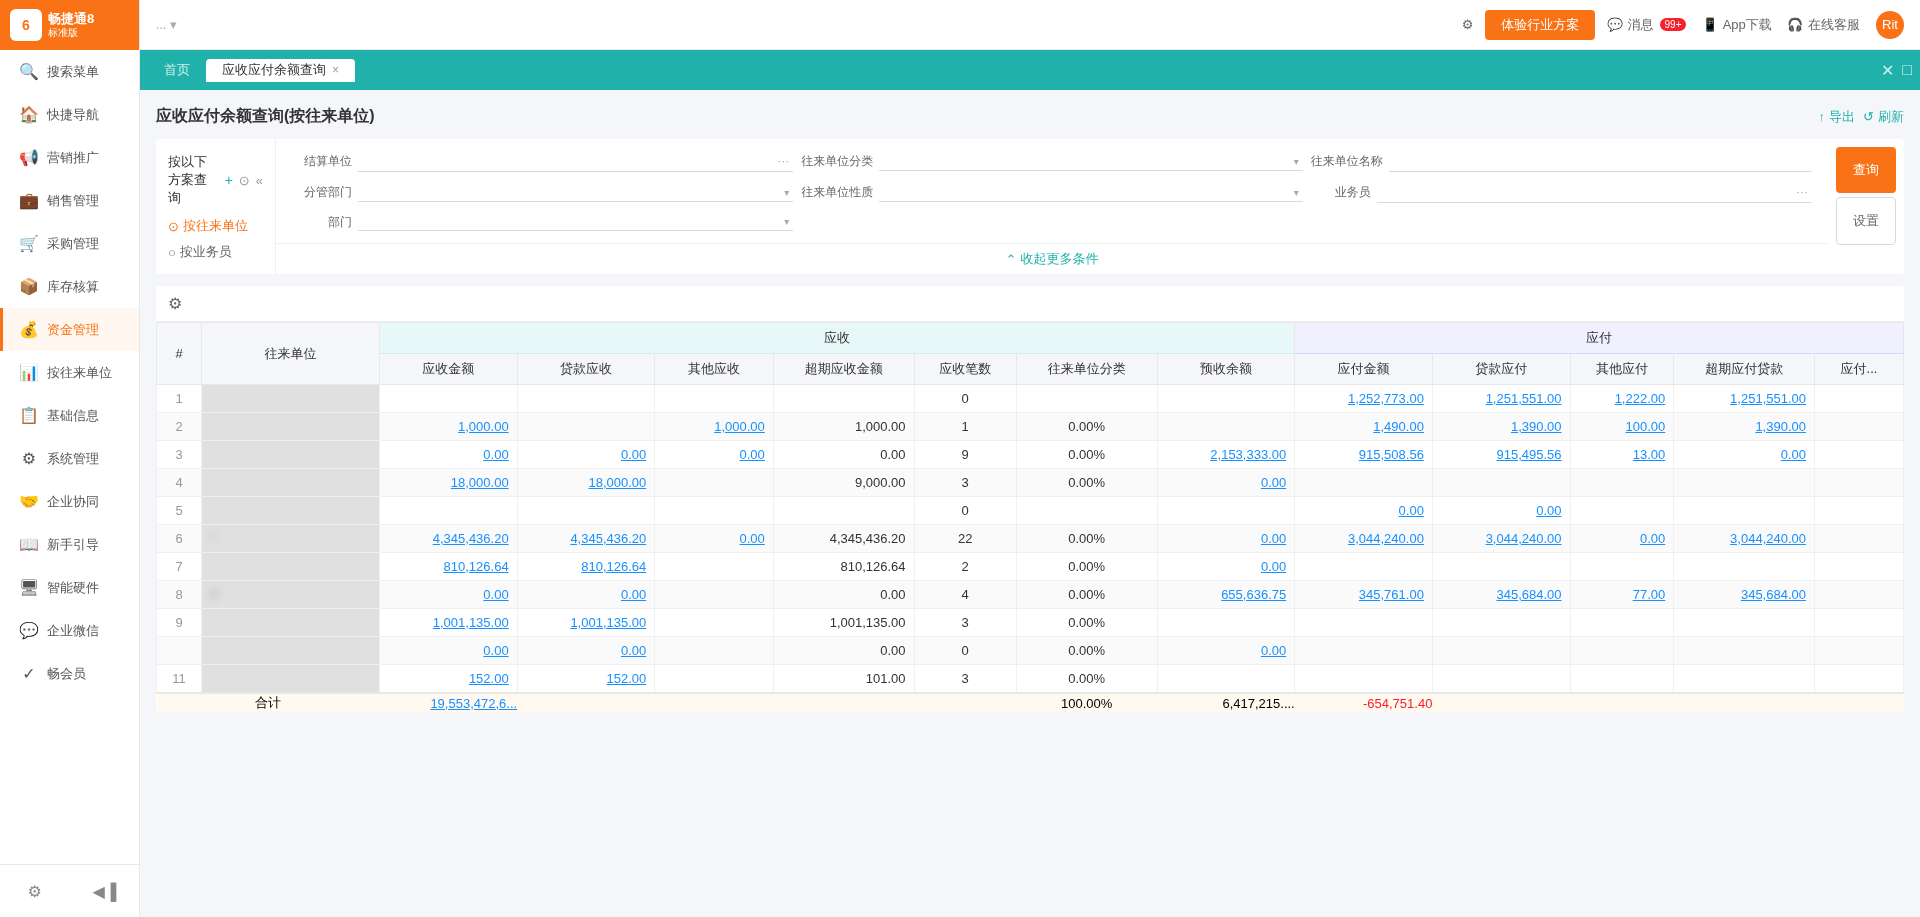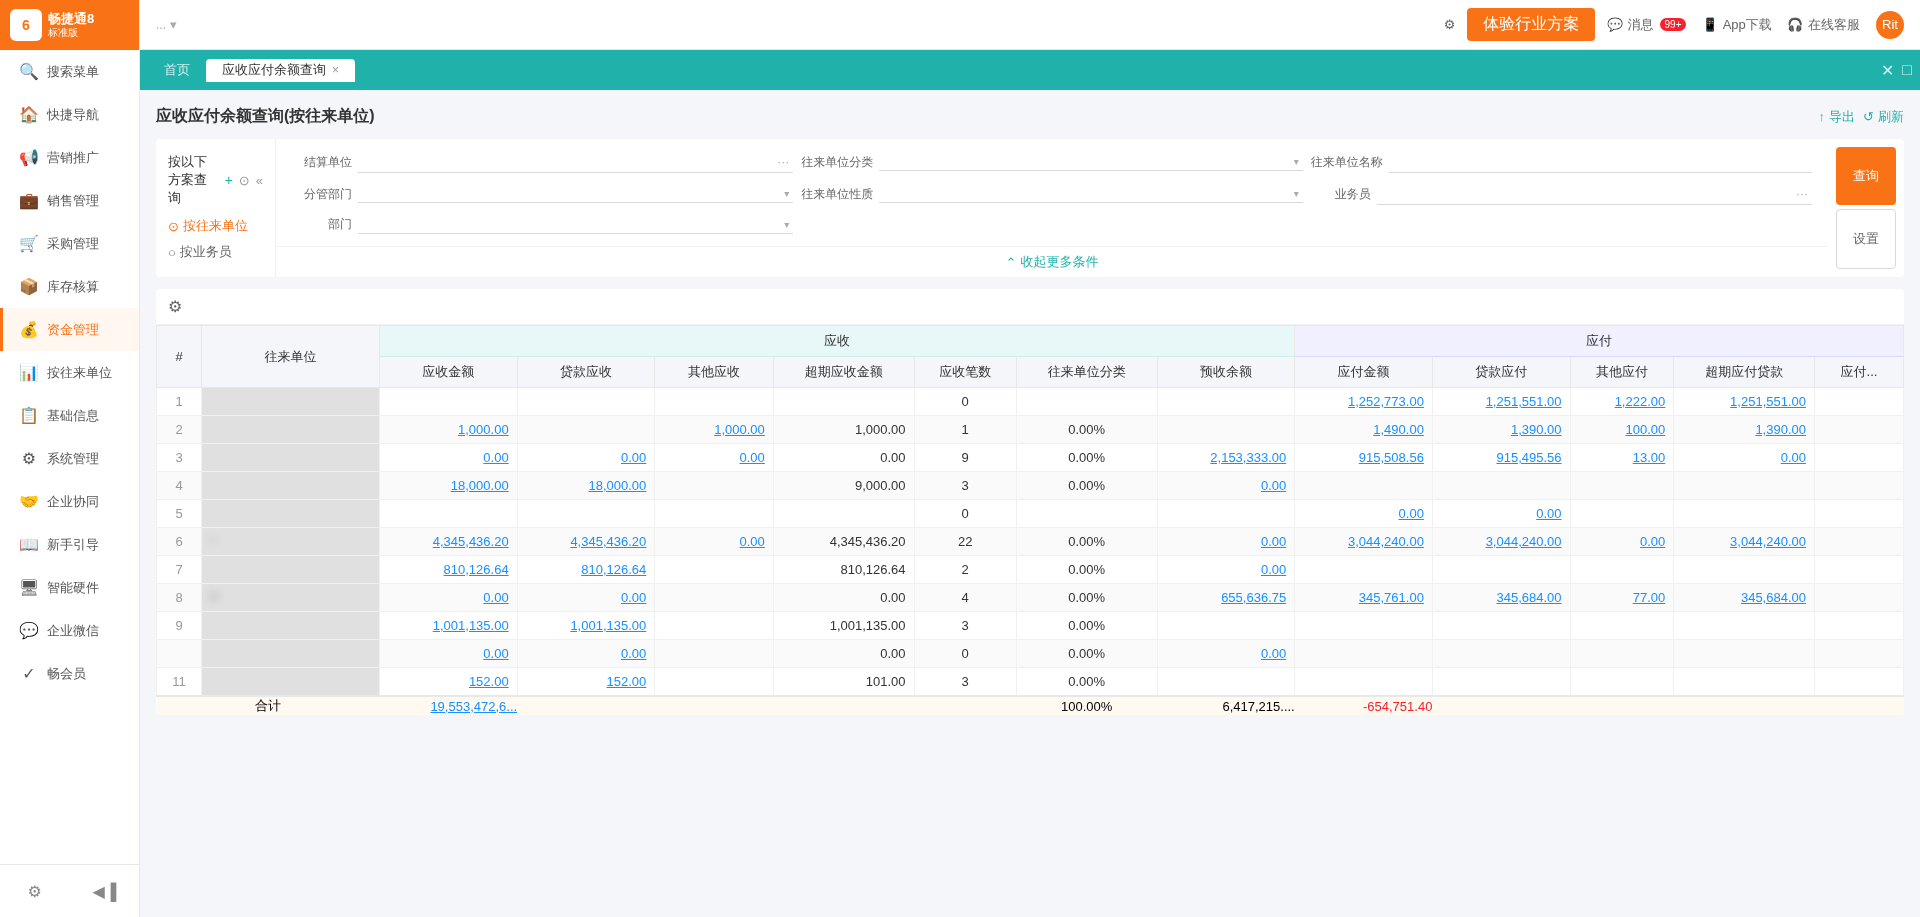--- a/index.html
+++ b/index.html
@@ -91,21 +91,21 @@
       flex: 1;
     }
     .topbar-actions { display: flex; align-items: center; gap: 16px; }
     .topbar-btn-orange {
       background: #f97316;
       color: white;
       border: none;
       border-radius: 4px;
       padding: 6px 16px;
       cursor: pointer;
-      font-size: 16px;
+      font-size: 13px;
     }
     .topbar-icon-btn {
       color: #666;
       cursor: pointer;
       font-size: 16px;
       display: flex;
       align-items: center;
       gap: 4px;
     }
     .badge {
@@ -181,21 +181,21 @@
       margin-bottom: 12px;
     }
 
     
     .query-btns {
       display: flex; flex-direction: column; gap: 4px;
       padding: 8px;
       flex-shrink: 0;
     }
     .query-btn {
-      padding: 20px 16px;
+      padding: 14px 16px;
       border-radius: 4px;
       cursor: pointer;
       font-size: 13px;
       text-align: center;
     }
     .query-btn.primary { background: #f97316; color: white; border: none; }
     .query-btn.secondary { background: white; color: #666; border: 1px solid #d9d9d9; }
 
     
     .table-section {

